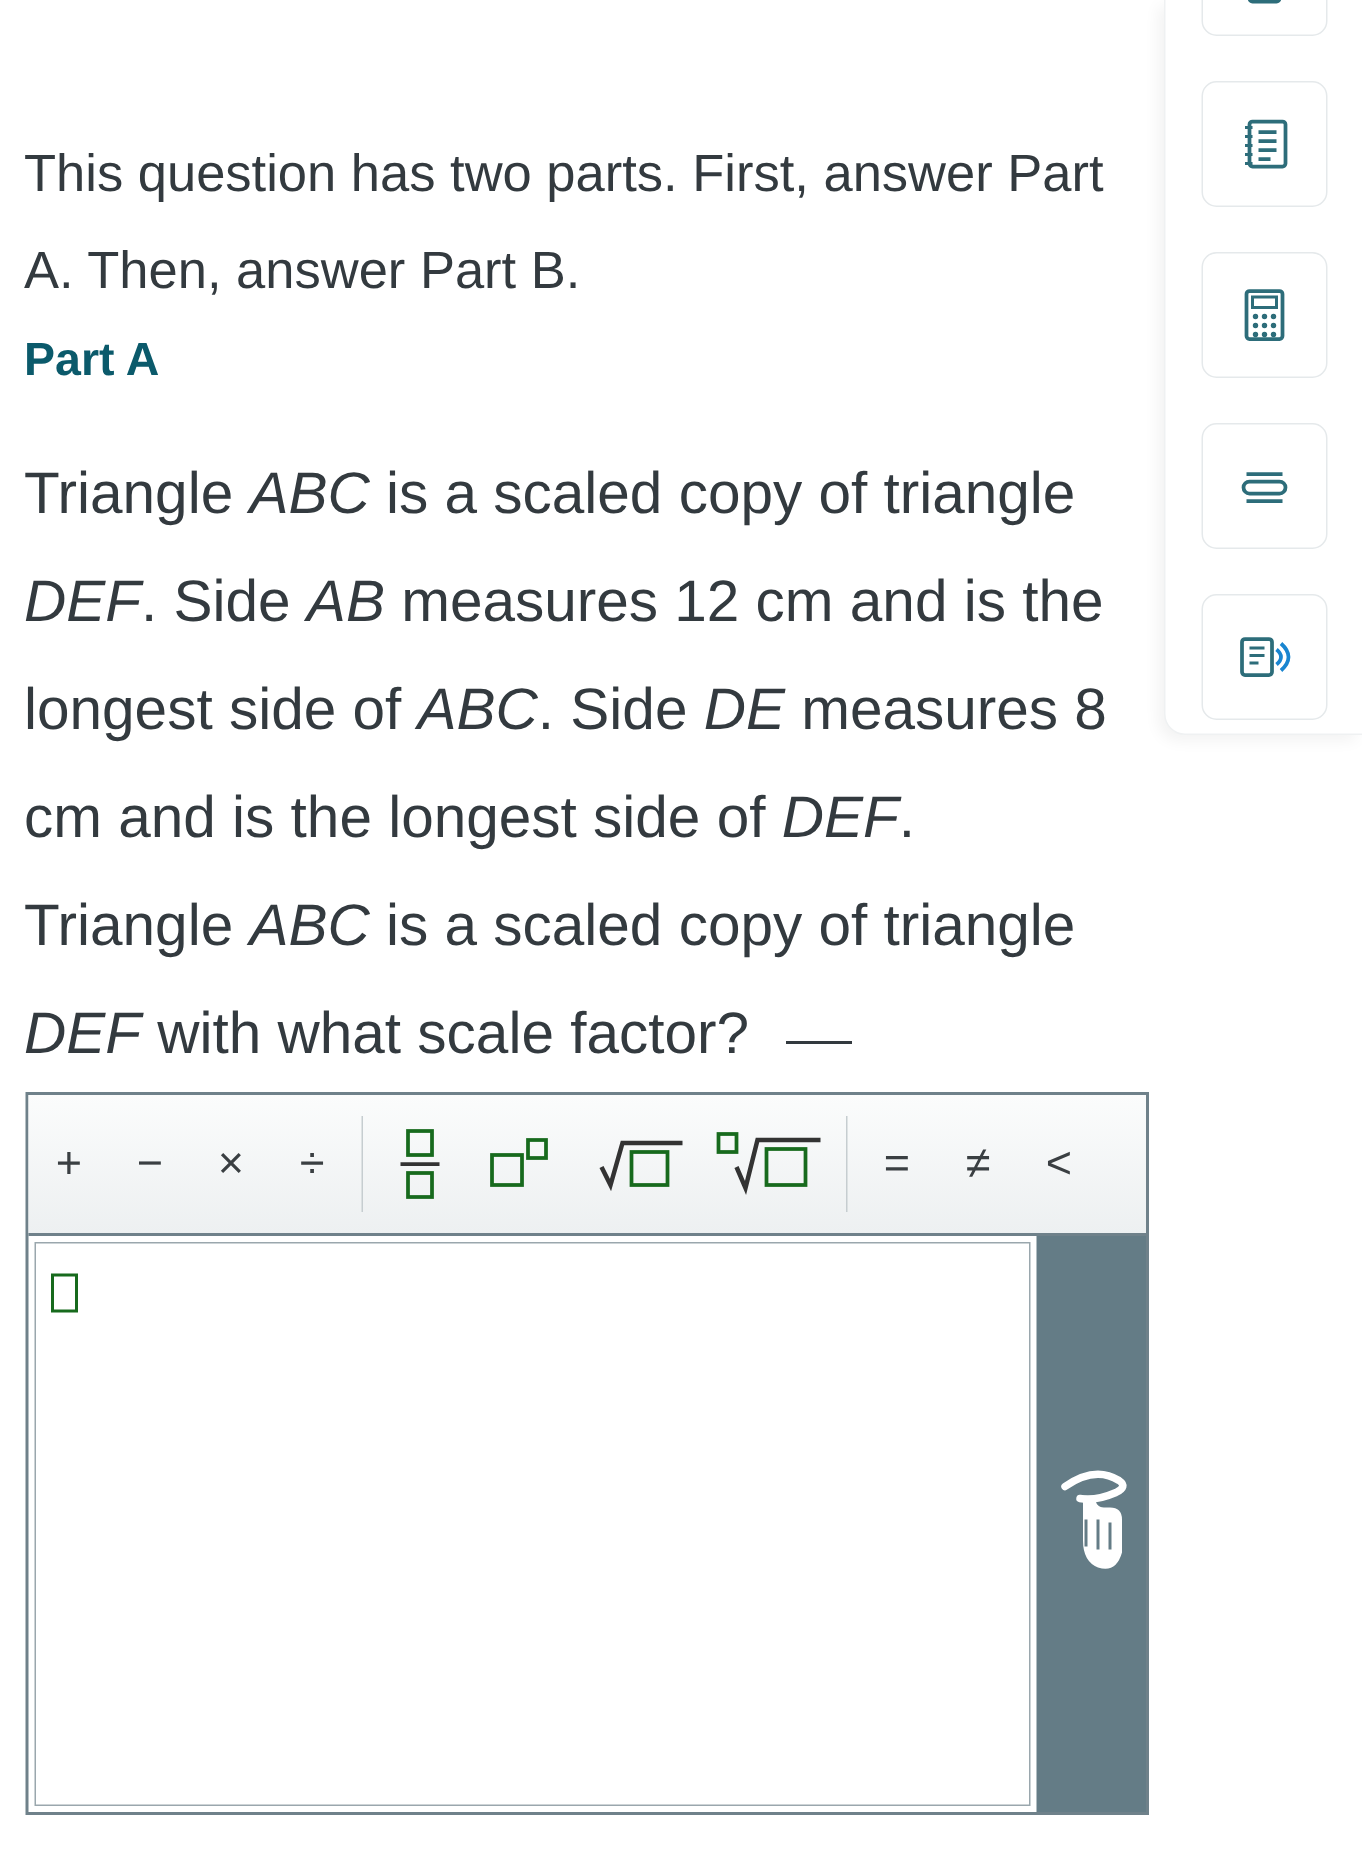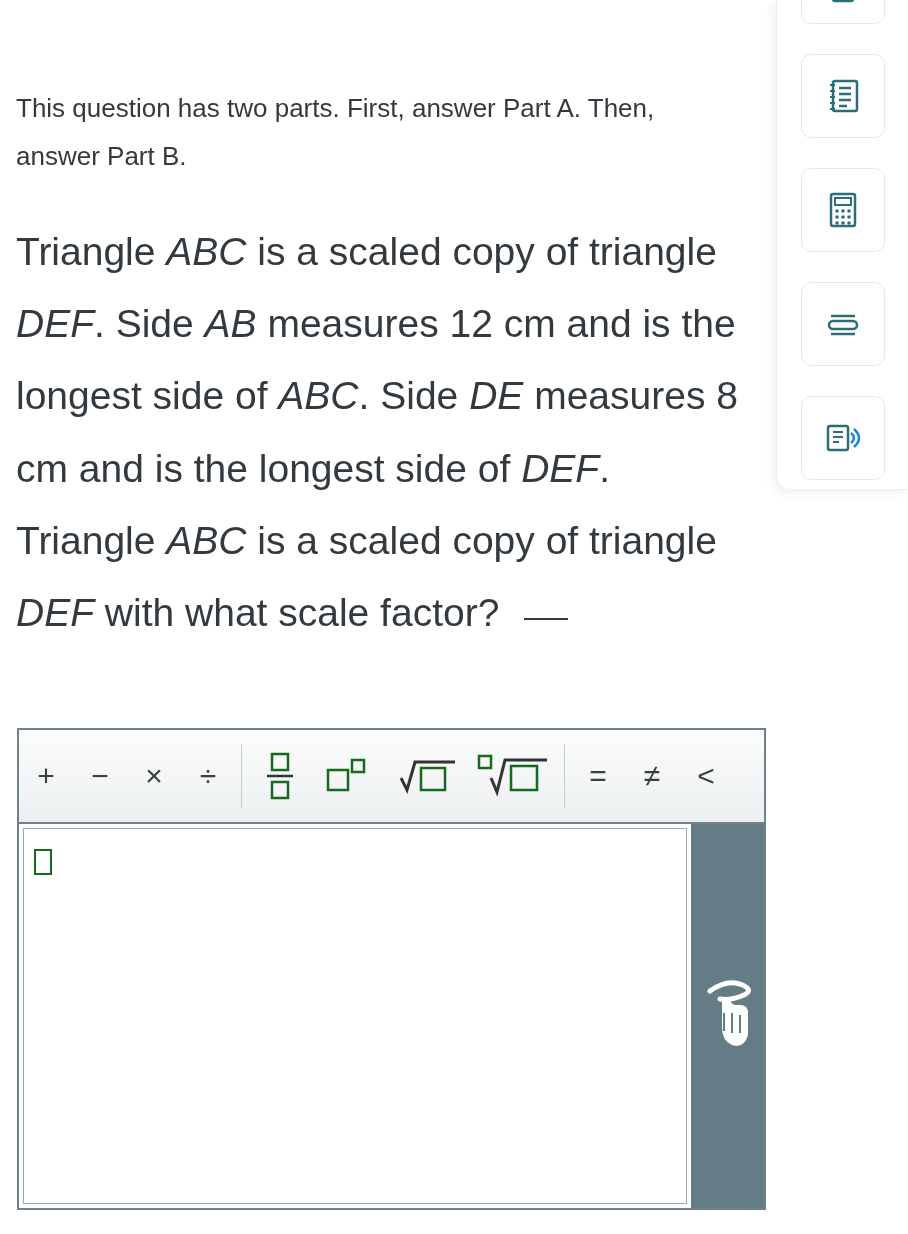--- a/index.html
+++ b/index.html
@@ -4,21 +4,21 @@
 <style>
   * { box-sizing: border-box; margin: 0; padding: 0; }
   html, body { width: 908px; height: 1234px; background: #fff; font-family: "Helvetica Neue", Arial, sans-serif; }
   body { position: relative; }
 
   .content {
     padding: 16px 16px 0 16px;
     width: 760px;
   }
   .intro {
-    font-size: 26px;
+    font-size: 35px;
     line-height: 1.85;
     color: #333a3f;
     font-weight: 400;
     margin-top: 68px;
   }
   .part-label {
     font-size: 31px;
     font-weight: 700;
     color: #0b5a6b;
     margin-top: 8px;
@@ -143,20 +143,21 @@
     align-items: center;
     justify-content: center;
   }
   .eq-handle svg { width: 52px; height: 90px; }
 </style>
 </head>
 <body>
 
 <div class="content">
   <p class="intro">This question has two parts. First, answer Part A. Then, answer Part B.</p>
+  <p class="part-label">Part A</p>
   <p class="problem">
     <span>Triangle </span><em>ABC</em><span> is a scaled copy of triangle </span><em>DEF</em><span>. Side </span><em>AB</em><span> measures 12 cm and is the longest side of </span><em>ABC</em><span>. Side </span><em>DE</em><span> measures 8 cm and is the longest side of </span><em>DEF</em><span>.</span>
     <br>
     <span>Triangle </span><em>ABC</em><span> is a scaled copy of triangle </span><em>DEF</em><span> with what scale factor?</span>
     <span class="blank"></span>
   </p>
 </div>
 
 <div class="sidebar">
   <div class="tool-btn first">

